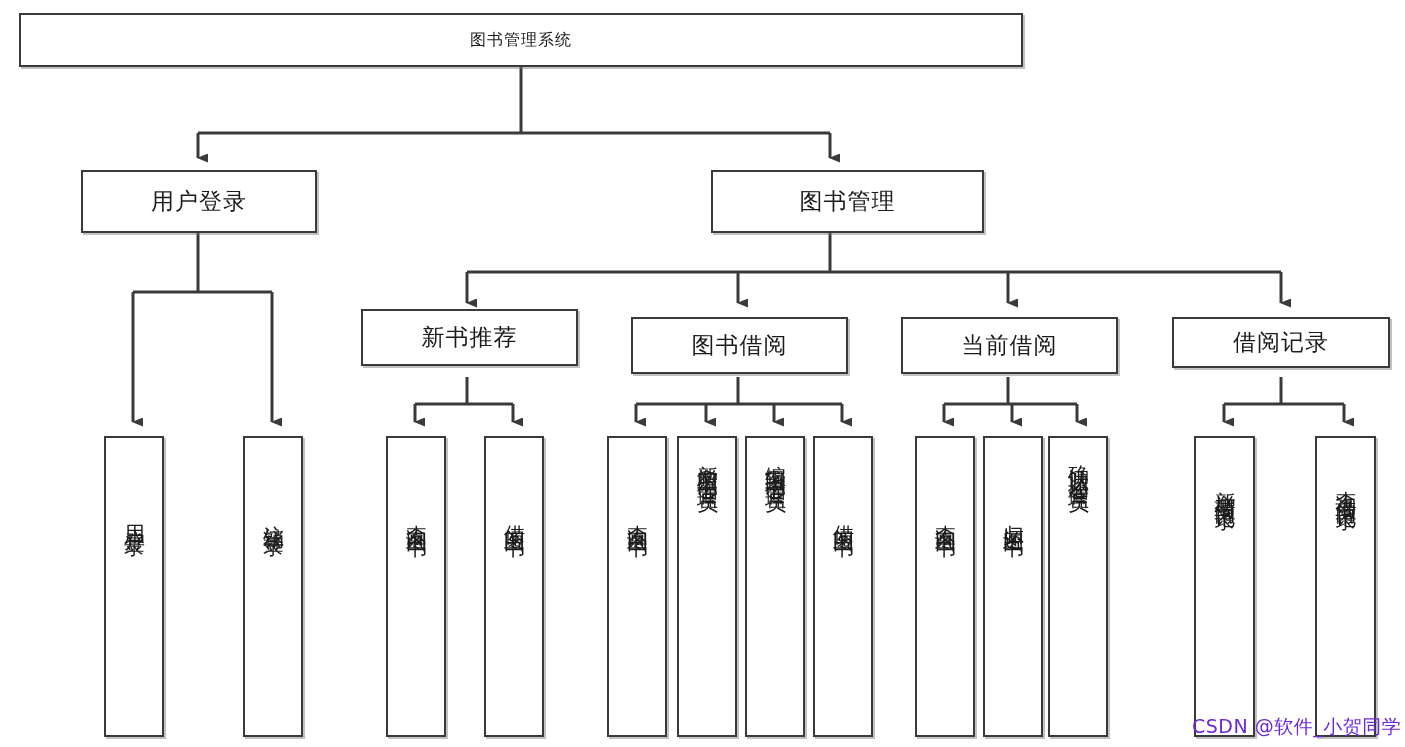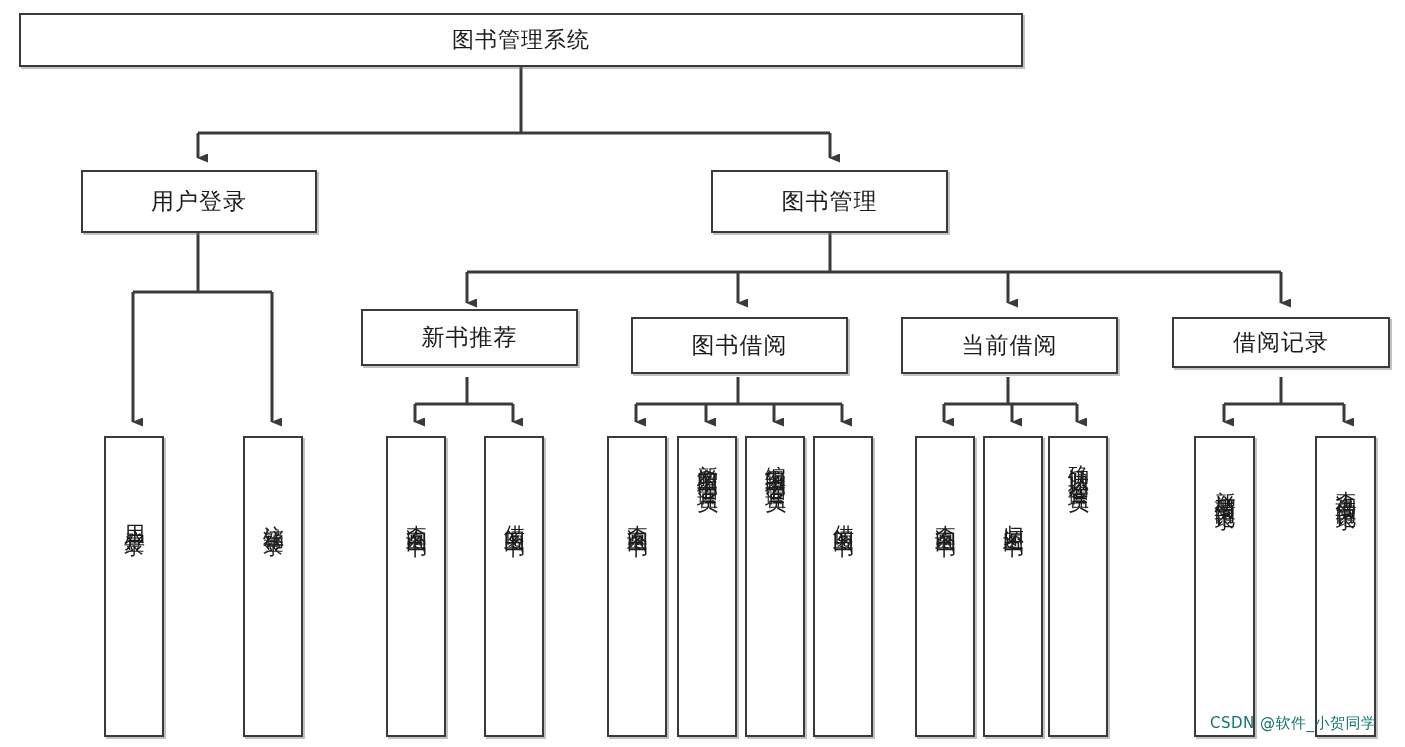--- a/index.html
+++ b/index.html
@@ -34,44 +34,43 @@
     align-items: center;
     justify-content: center;
     color: #1b1b1b;
   }
   .node.horiz {
     font-size: 23px;
     letter-spacing: 1px;
     line-height: 1.1;
   }
   .node.root {
-    font-size: 22px;
+    font-size: 16px;
   }
   .node.vert {
     writing-mode: vertical-rl;
     text-orientation: upright;
     font-size: 21px;
     letter-spacing: 4px;
     line-height: 1.0;
     padding: 12px 0;
     justify-content: flex-start;
     align-items: center;
     white-space: nowrap;
     overflow: hidden;
   }
   .node.vert.topstart {
     justify-content: flex-start;
   }
   .watermark {
     position: absolute;
-    font-size: 15px;
-    color: #0f766e;
+    font-size: 19px;
+    color: #6d28d9;
     white-space: nowrap;
     letter-spacing: 0.5px;
-    margin-left: 18px;
   }
 </style>
 </head>
 <body>
 
 <div id="diagram-root">
 
   <svg class="edges" viewBox="0 0 1405 747" xmlns="http://www.w3.org/2000/svg">
     <defs>
       <marker id="arrowhead" markerWidth="9" markerHeight="11" refX="4.5" refY="10" orient="auto" markerUnits="userSpaceOnUse">
@@ -122,21 +121,21 @@
     </g>
   </svg>
 
   <div class="node root horiz" style="left:19px; top:13px; width:1004px; height:54px;">
     <span>图书管理系统</span>
   </div>
 
   <div class="node horiz" style="left:81px; top:170px; width:236px; height:63px;">
     <span>用户登录</span>
   </div>
-  <div class="node horiz" style="left:711px; top:170px; width:237px; height:63px;">
+  <div class="node horiz" style="left:711px; top:170px; width:273px; height:63px;">
     <span>图书管理</span>
   </div>
 
   <div class="node horiz" style="left:361px; top:309px; width:217px; height:57px;">
     <span>新书推荐</span>
   </div>
   <div class="node horiz" style="left:901px; top:317px; width:217px; height:57px;">
     <span>当前借阅</span>
   </div>
   <div class="node horiz" style="left:631px; top:317px; width:217px; height:57px;">

